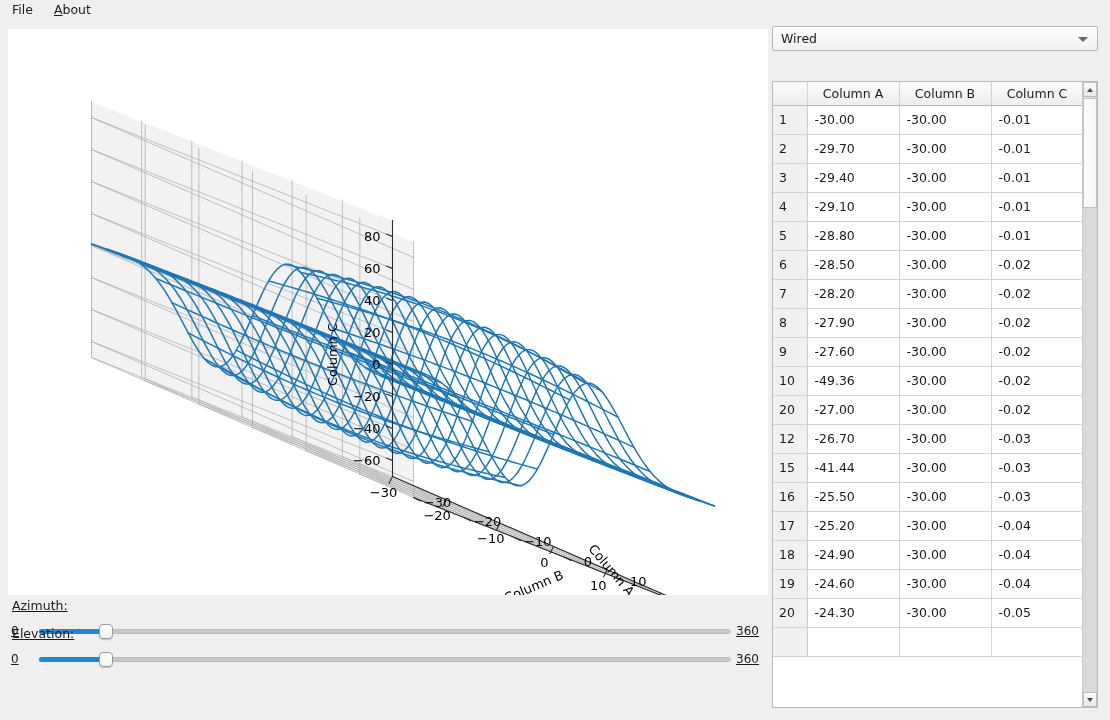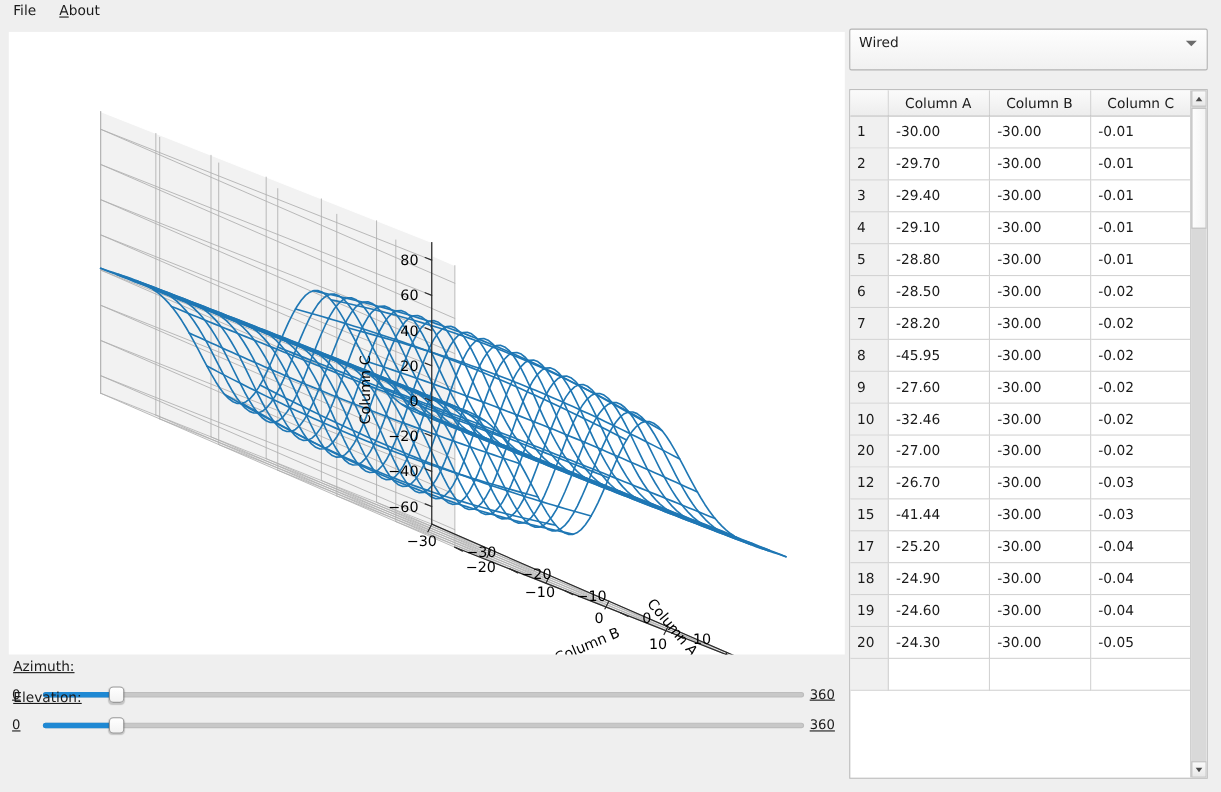--- a/index.html
+++ b/index.html
@@ -75,21 +75,21 @@
   
   #right-panel {
     position: absolute; left: 772px; top: 26px;
     width: 330px; height: 690px;
   }
   #plot-type-label {
     font-size: 12.5px; color: #1b1b1b;
     display: block; margin-bottom: 6px;
   }
   #plot-type-combo {
-    position: relative; width: 326px; height: 38px;
+    position: relative; width: 326px; height: 25px;
     background: linear-gradient(#fefefe, #f1f1f1);
     border: 1px solid #b4b4b4; border-radius: 2px;
     box-sizing: border-box; cursor: pointer;
   }
   #plot-type-value {
     position: absolute; left: 8px; top: 4px;
     font-size: 12.5px; color: #1b1b1b;
   }
   #combo-arrow {
     position: absolute; right: 9px; top: 10px;
@@ -428,51 +428,57 @@
                 <td class="val">-0.02</td>
               </tr>
               <tr>
                 <td class="rownum">7</td>
                 <td class="val">-28.20</td>
                 <td class="val">-30.00</td>
                 <td class="val">-0.02</td>
               </tr>
               <tr>
                 <td class="rownum">8</td>
-                <td class="val">-45.95</td>
+                <td class="val">-27.90</td>
                 <td class="val">-30.00</td>
                 <td class="val">-0.02</td>
               </tr>
               <tr>
                 <td class="rownum">9</td>
                 <td class="val">-27.60</td>
                 <td class="val">-30.00</td>
                 <td class="val">-0.02</td>
               </tr>
               <tr>
                 <td class="rownum">10</td>
-                <td class="val">-32.46</td>
+                <td class="val">-49.36</td>
                 <td class="val">-30.00</td>
                 <td class="val">-0.02</td>
               </tr>
               <tr>
                 <td class="rownum">20</td>
                 <td class="val">-27.00</td>
                 <td class="val">-30.00</td>
                 <td class="val">-0.02</td>
               </tr>
               <tr>
                 <td class="rownum">12</td>
                 <td class="val">-26.70</td>
                 <td class="val">-30.00</td>
                 <td class="val">-0.03</td>
               </tr>
               <tr>
                 <td class="rownum">15</td>
                 <td class="val">-41.44</td>
+                <td class="val">-30.00</td>
+                <td class="val">-0.03</td>
+              </tr>
+              <tr>
+                <td class="rownum">16</td>
+                <td class="val">-25.50</td>
                 <td class="val">-30.00</td>
                 <td class="val">-0.03</td>
               </tr>
               <tr>
                 <td class="rownum">17</td>
                 <td class="val">-25.20</td>
                 <td class="val">-30.00</td>
                 <td class="val">-0.04</td>
               </tr>
               <tr>

